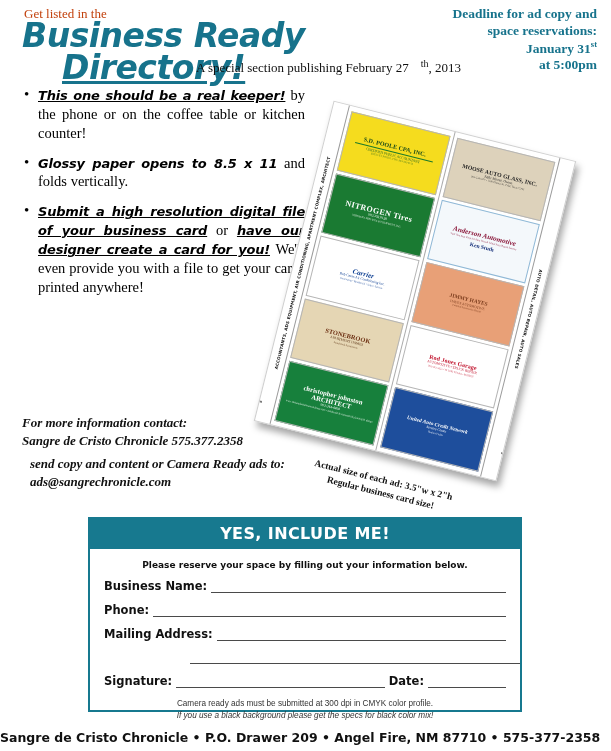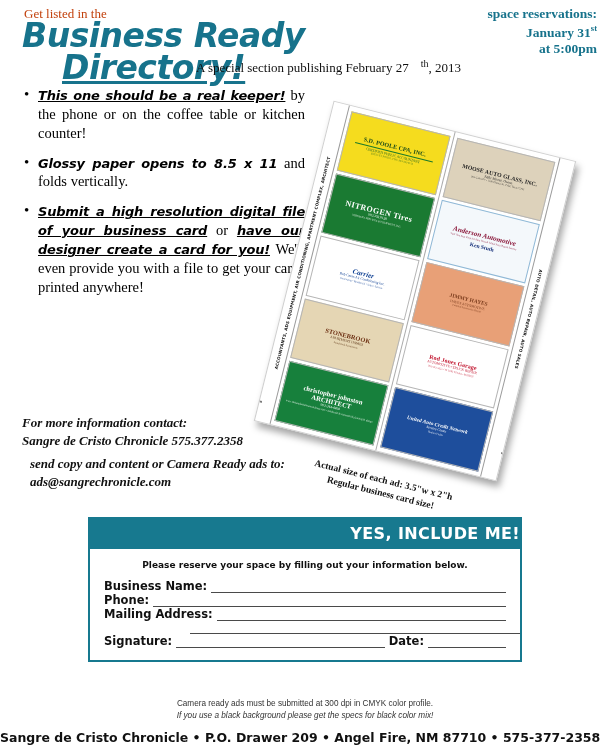--- a/index.html
+++ b/index.html
@@ -268,40 +268,40 @@
     left: 88px;
     top: 517px;
     width: 434px;
     border: 2px solid #17798f;
     box-sizing: border-box;
     background: #ffffff;
   }
   .form-head {
     background: #17798f;
     color: #ffffff;
-    text-align: right;
+    text-align: center;
     font-family: "DejaVu Sans", sans-serif;
     font-weight: bold;
     font-size: 16px;
     letter-spacing: 0.4px;
     padding: 5px 0 6px;
   }
   .form-intro {
     text-align: center;
     font-family: "DejaVu Sans", sans-serif;
     font-weight: bold;
     font-size: 9px;
     color: #111;
     padding: 11px 0 9px;
   }
   .form-rows { padding: 0 14px 12px; }
   .frow {
     display: flex;
     align-items: flex-end;
-    margin-bottom: 0;
+    margin-bottom: 10px;
   }
   .flabel {
     font-family: "DejaVu Sans", sans-serif;
     font-weight: bold;
     font-size: 11.5px;
     color: #111;
     white-space: nowrap;
     margin-right: 4px;
   }
   .fline {
@@ -347,20 +347,21 @@
 <div class="hdr-title">
   <span>Business Ready</span>
   <span class="l2 bang">Directory!</span>
 </div>
 
 <div class="hdr-sub">
   <span>A special section publishing February 27</span><sup>th</sup><span>, 2013</span>
 </div>
 
 <div class="deadline">
+  <div>Deadline for ad copy and</div>
   <div>space reservations:</div>
   <div><span>January 31</span><sup>st</sup></div>
   <div>at 5:00pm</div>
 </div>
 
 <div class="bullets">
   <div class="bullet"><em class="u">This one should be a real keeper!</em><span> by the phone or on the coffee table or kitchen counter!</span></div>
   <div class="bullet"><em>Glossy paper opens to 8.5 x 11</em><span> and folds vertically.</span></div>
   <div class="bullet"><em class="u">Submit a high resolution digital file of your business card</em><span> or </span><em class="u">have our designer create a card for you!</em><span> We'll even provide you with a file to get your cards printed anywhere!</span></div>
 </div>

